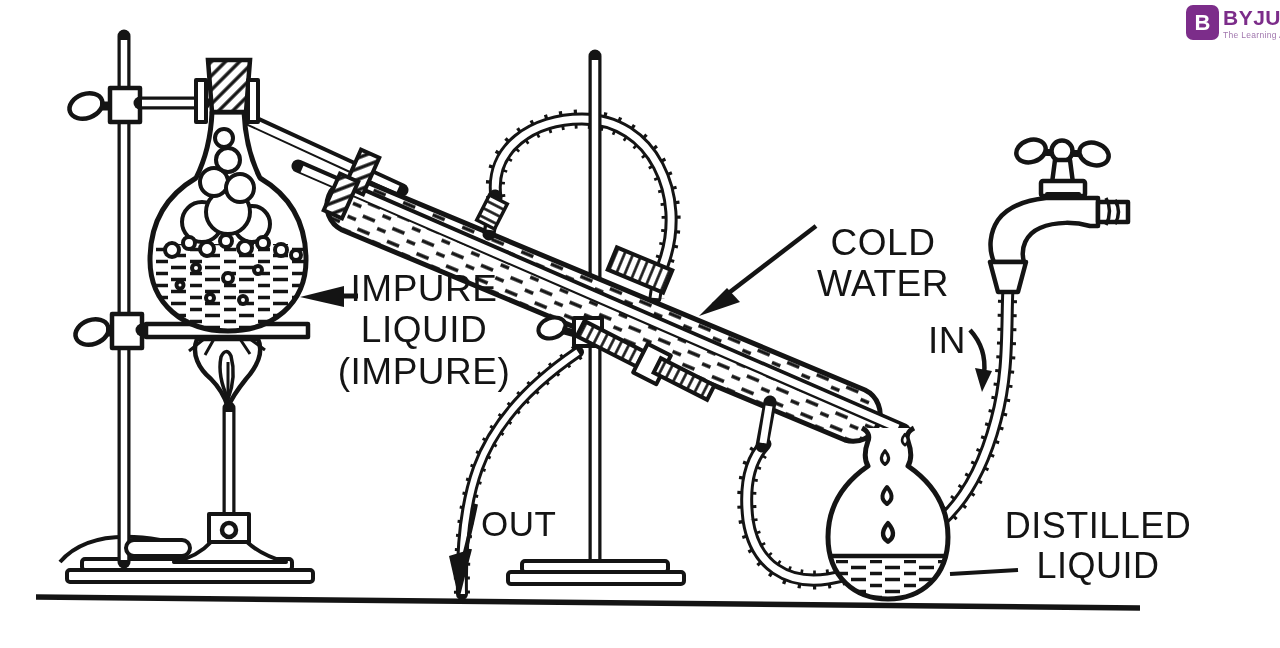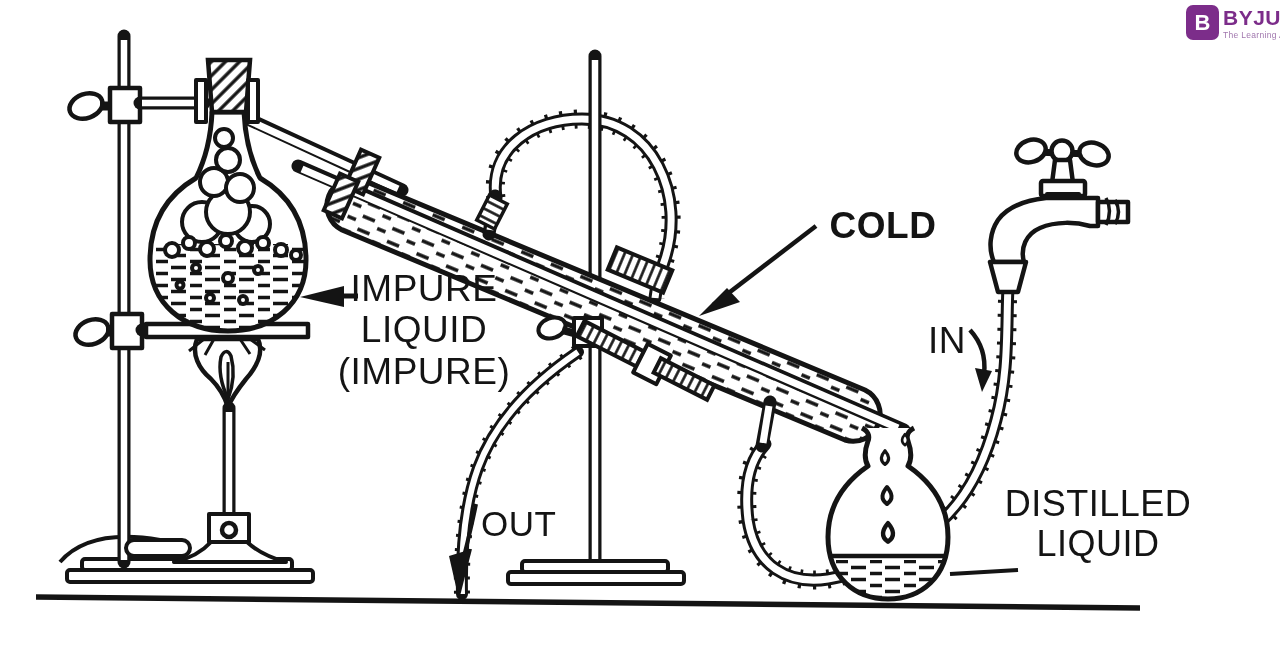--- a/index.html
+++ b/index.html
@@ -9,24 +9,24 @@
     position:relative; width:1280px; height:648px; background:var(--bg);
     font-family:"Liberation Sans", sans-serif; overflow:hidden;
   }
   svg.diagram { position:absolute; left:0; top:0; color:var(--ink); }
   .lbl {
     position:absolute; color:var(--ink); text-align:center;
     font-size:37px; line-height:1.12; letter-spacing:0.5px; white-space:nowrap;
   }
   .lbl span { display:block; }
   .lbl-impure   { left:318px; top:268px; width:212px; }
-  .lbl-cold     { left:798px; top:205px; width:170px;font-weight:bold; }
+  .lbl-cold     { left:798px; top:222px; width:170px; }
   .lbl-in       { left:928px; top:308px; width:60px; text-align:left;margin-top:12px; }
   .lbl-out      { left:481px; top:504px; width:110px; text-align:left; font-size:35px; }
-  .lbl-distilled{ left:990px; top:484px; width:216px; font-size:36px; }
+  .lbl-distilled{ left:990px; top:506px; width:216px; font-size:36px; }
   .logo { position:absolute; left:1186px; top:5px; display:flex; align-items:flex-start; gap:4px; }
   .logo-badge {
     width:33px; height:35px; border-radius:7px; background:var(--brand-purple);
     color:#fff; font-weight:bold; font-size:22px; display:flex; align-items:center; justify-content:center;
   }
   .logo-name { color:var(--brand-purple); font-weight:bold; font-size:21px; letter-spacing:0.5px; line-height:1; margin-top:2px; }
   .logo-tag  { color:var(--brand-tagline); font-size:8.5px; letter-spacing:0.3px; margin-top:2px; }
 
   .ln   { fill:#fff; stroke:currentColor; stroke-width:5;   stroke-linejoin:round; }
   .ln45 { fill:#fff; stroke:currentColor; stroke-width:4.5; stroke-linejoin:round; }
@@ -255,20 +255,21 @@
   </g>
 </svg>
 
 <div class="lbl lbl-impure">
   <span>IMPURE</span>
   <span>LIQUID</span>
   <span>(IMPURE)</span>
 </div>
 <div class="lbl lbl-cold">
   <span>COLD</span>
+  <span>WATER</span>
 </div>
 <div class="lbl lbl-in">IN</div>
 <div class="lbl lbl-out">OUT</div>
 <div class="lbl lbl-distilled">
   <span>DISTILLED</span>
   <span>LIQUID</span>
 </div>
 
 <div class="logo">
   <div class="logo-badge">

